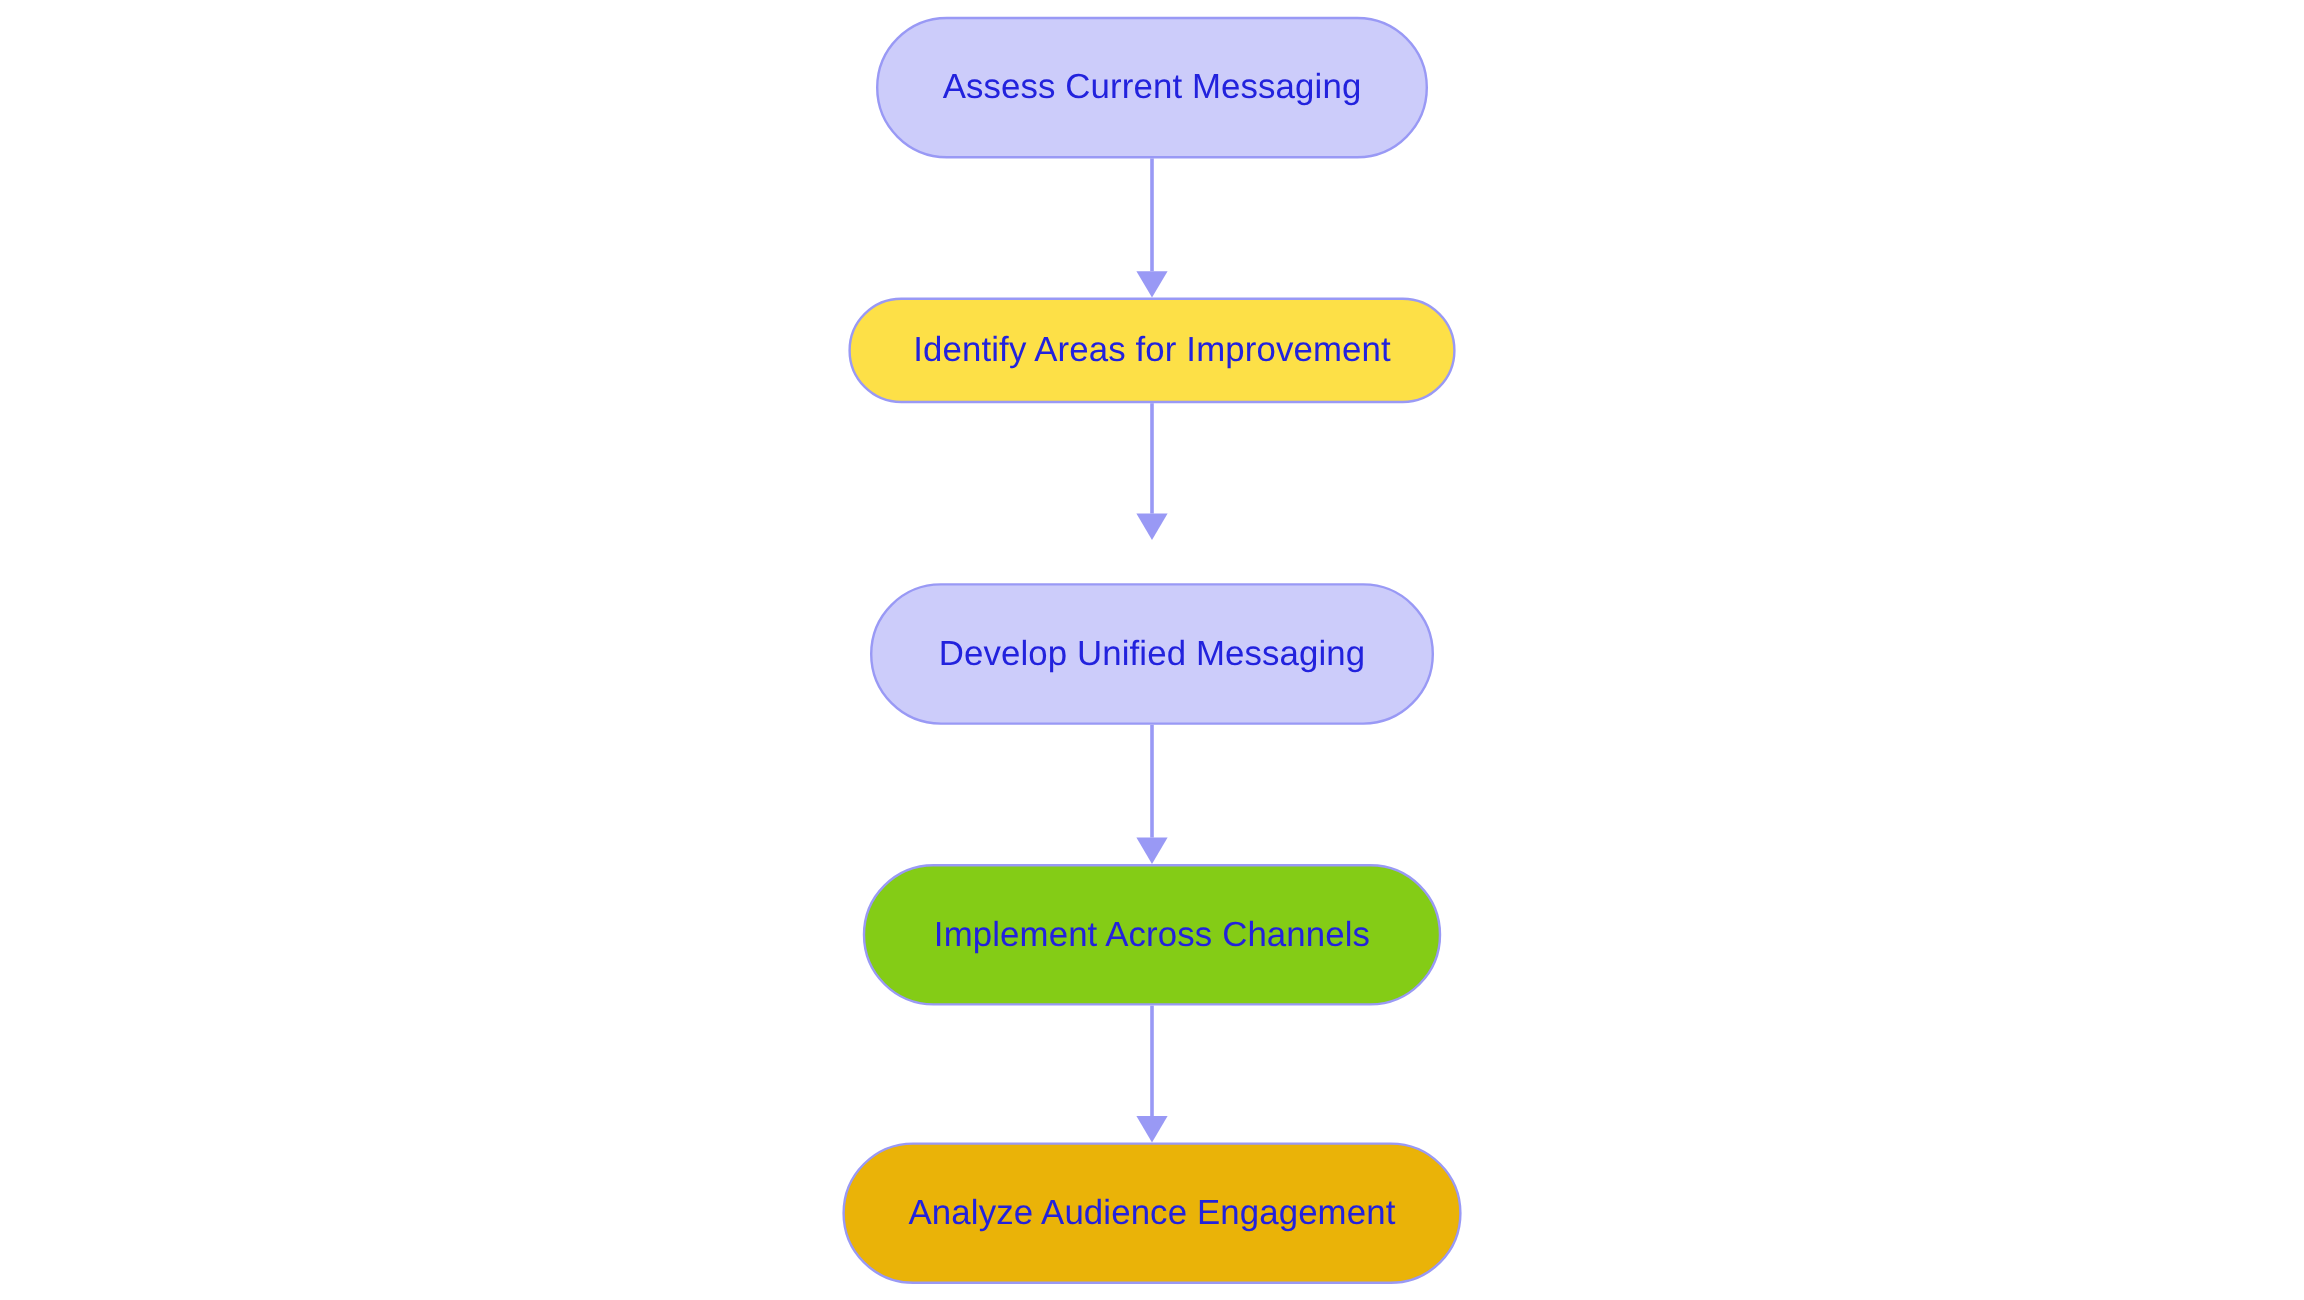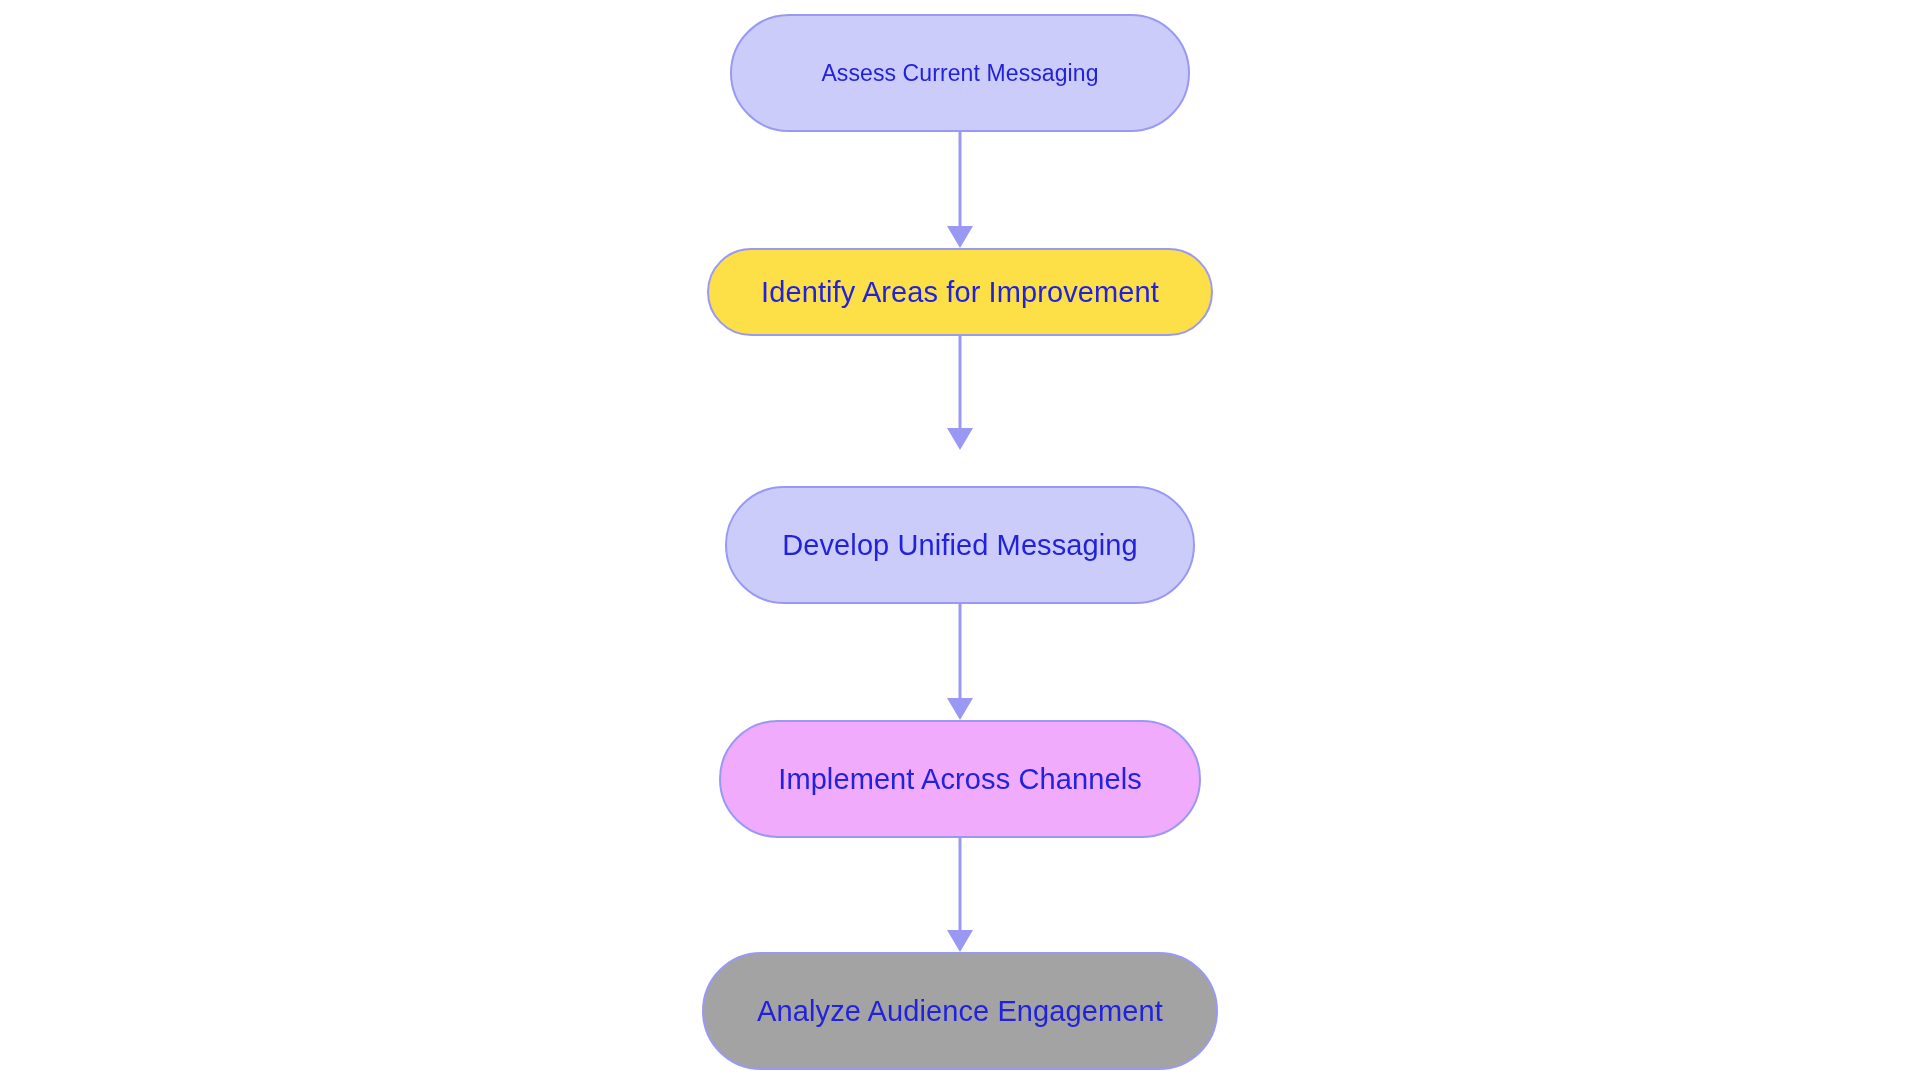--- a/index.html
+++ b/index.html
@@ -82,21 +82,21 @@
 </style>
 </head>
 <body>
 
 <div id="flowchart" style="background: rgb(255, 255, 255);">
   <div class="flow-column">
 
     <div class="spacer-top"></div>
 
     <div class="node" id="node-1" style="width: 460px; height: 118px; border-radius: 59px; background: rgb(204, 204, 250); border-color: rgb(153, 153, 245); border-width: 2px;">
-      <span class="node-label" style="color: rgb(34, 34, 221); font-size: 23px;">Assess Current Messaging</span>
+      <span class="node-label" style="color: rgb(34, 34, 221); font-size: 29px;">Assess Current Messaging</span>
     </div>
 
     <div class="connector gap-1">
       <svg viewBox="0 0 40 116" preserveAspectRatio="none">
         <line x1="20" y1="0" x2="20" y2="94" stroke="#9999f5" stroke-width="3"></line>
         <polygon points="7,94 33,94 20,116" fill="#9999f5"></polygon>
       </svg>
     </div>
 
     <div class="node" id="node-2" style="width: 506px; height: 88px; border-radius: 59px; background: #fde047; border-color: rgb(153, 153, 245); border-width: 2px;">
@@ -114,29 +114,29 @@
       <span class="node-label" style="color: rgb(34, 34, 221); font-size: 29px;">Develop Unified Messaging</span>
     </div>
 
     <div class="connector gap-3">
       <svg viewBox="0 0 40 116" preserveAspectRatio="none">
         <line x1="20" y1="0" x2="20" y2="94" stroke="#9999f5" stroke-width="3"></line>
         <polygon points="7,94 33,94 20,116" fill="#9999f5"></polygon>
       </svg>
     </div>
 
-    <div class="node" id="node-4" style="width: 482px; height: 118px; border-radius: 59px; background: #f0abfc; border-color: rgb(153, 153, 245); border-width: 2px;">
+    <div class="node" id="node-4" style="width: 482px; height: 118px; border-radius: 59px; background: #84cc16; border-color: rgb(153, 153, 245); border-width: 2px;">
       <span class="node-label" style="color: rgb(34, 34, 221); font-size: 29px;">Implement Across Channels</span>
     </div>
 
     <div class="connector gap-4">
       <svg viewBox="0 0 40 114" preserveAspectRatio="none">
         <line x1="20" y1="0" x2="20" y2="92" stroke="#9999f5" stroke-width="3"></line>
         <polygon points="7,92 33,92 20,114" fill="#9999f5"></polygon>
       </svg>
     </div>
 
-    <div class="node" id="node-5" style="width: 516px; height: 118px; border-radius: 59px; background: #a3a3a3; border-color: rgb(153, 153, 245); border-width: 2px;">
+    <div class="node" id="node-5" style="width: 516px; height: 118px; border-radius: 59px; background: #eab308; border-color: rgb(153, 153, 245); border-width: 2px;">
       <span class="node-label" style="color: rgb(34, 34, 221); font-size: 29px;">Analyze Audience Engagement</span>
     </div>
 
   </div>
 </div>
 
 </body></html>

